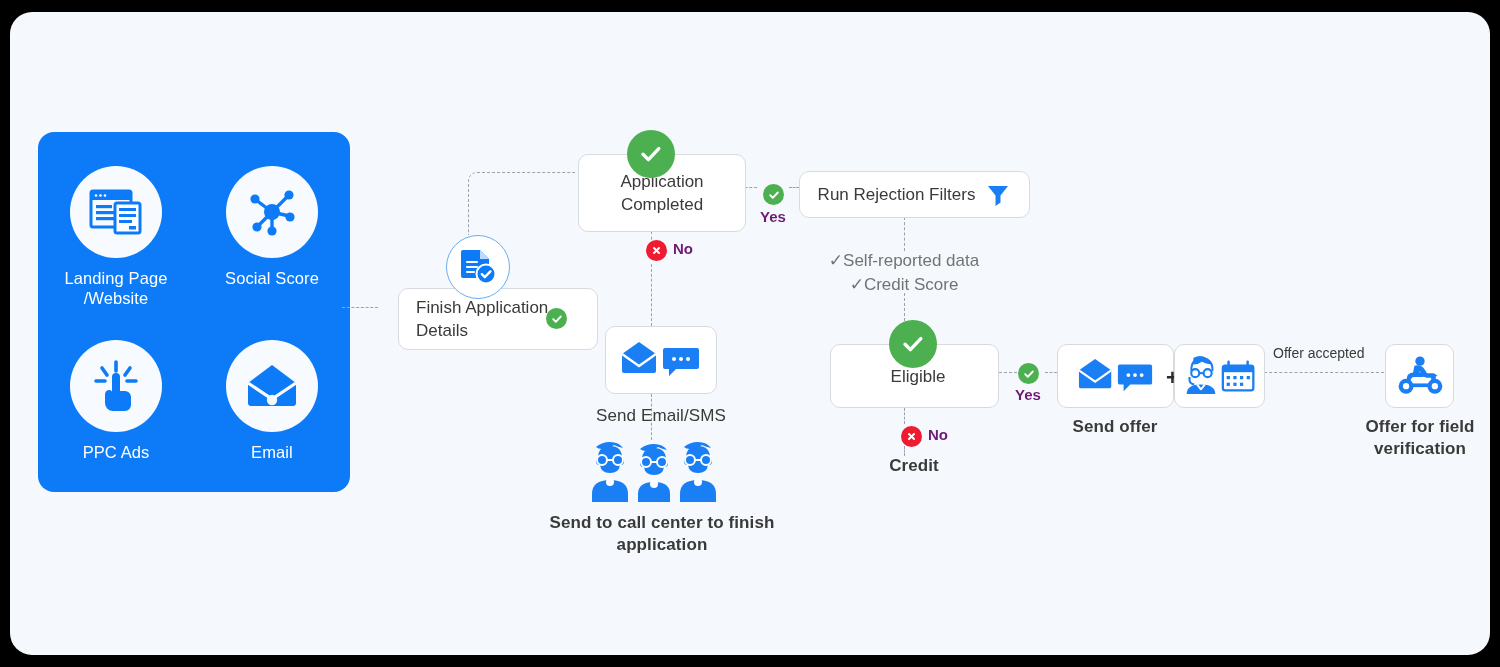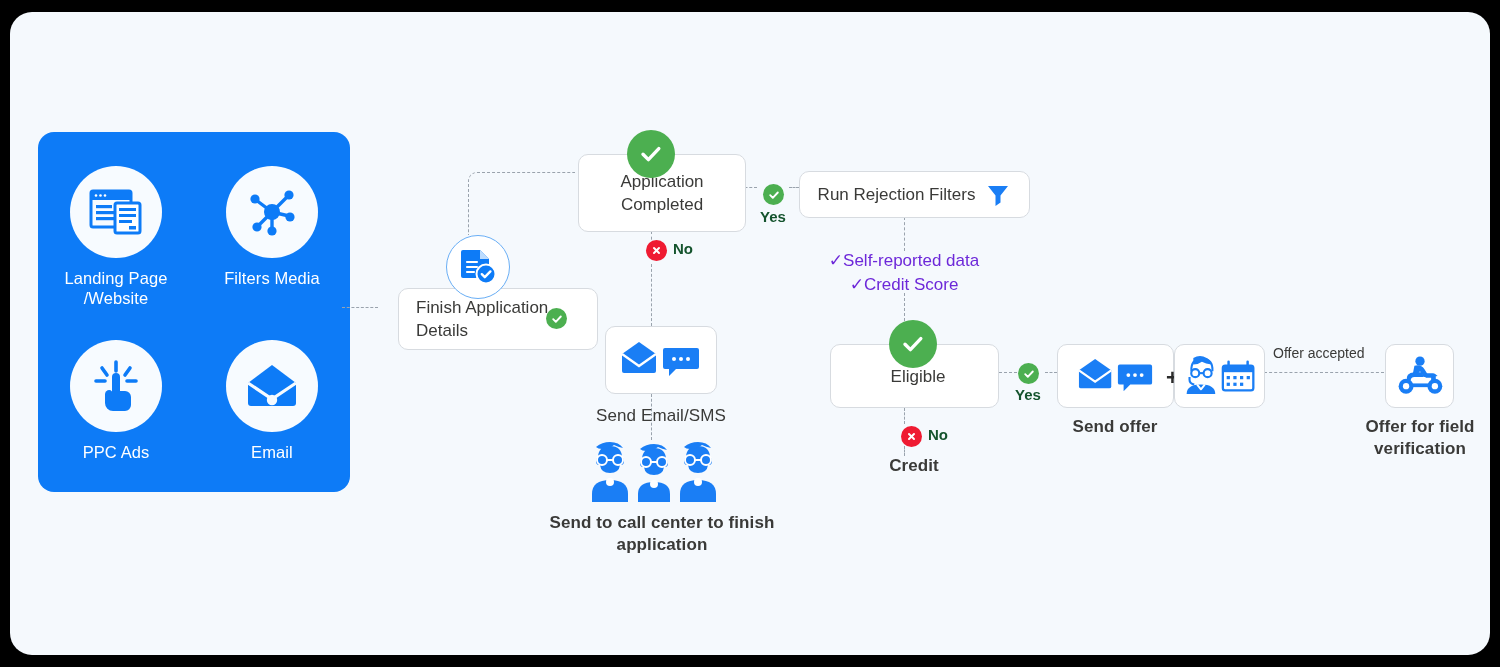--- a/index.html
+++ b/index.html
@@ -36,32 +36,32 @@
        font-size:17px;line-height:22px;font-weight:600;letter-spacing:.1px;}
   .cap.light{font-weight:500;}
 
   
   .badge-lg{position:absolute;width:48px;height:48px;border-radius:50%;
             background:#4caf50;display:flex;align-items:center;justify-content:center;}
   .badge-sm{position:absolute;width:21px;height:21px;border-radius:50%;
             display:flex;align-items:center;justify-content:center;}
   .badge-sm.green{background:#4caf50;}
   .badge-sm.red{background:#ef1b32;}
-  .yn{position:absolute;color:#14532d;font-size:15px;font-weight:600;}
+  .yn{position:absolute;color:#701a75;font-size:15px;font-weight:600;}
 
   
   .dh{position:absolute;height:0;border-top:1.6px dashed #9aa3ad;}
   .dv{position:absolute;width:0;border-left:1.6px dashed #9aa3ad;}
   .corner{position:absolute;border-top:1.6px dashed #9aa3ad;
           border-left:1.6px dashed #9aa3ad;border-top-left-radius:9px;}
 
   .edge-label{position:absolute;color:#3a3a38;font-size:14px;font-weight:500;}
 
   
-  .filter-list{position:absolute;color:#6d28d9;font-size:17px;line-height:24px;
+  .filter-list{position:absolute;color:#737373;font-size:17px;line-height:24px;
                font-weight:500;text-align:center;width:260px;}
 
   
   .doccircle{position:absolute;width:62px;height:62px;border-radius:50%;
              background:#ffffff;border:1.6px solid #69aef5;
              display:flex;align-items:center;justify-content:center;z-index:3;}
 
   .plus{position:absolute;color:#2b2b2b;font-size:22px;font-weight:700;}
   svg{display:block;}
 </style>
@@ -104,21 +104,21 @@
             <line x1="26" y1="26" x2="26" y2="44"></line>
           </g>
           <circle cx="26" cy="26" r="8" fill="#0d7bf7"></circle>
           <circle cx="9" cy="13" r="4.6" fill="#0d7bf7"></circle>
             <circle cx="43" cy="9" r="4.6" fill="#0d7bf7"></circle>
           <circle cx="44" cy="31" r="4.6" fill="#0d7bf7"></circle>
             <circle cx="11" cy="41" r="4.6" fill="#0d7bf7"></circle>
           <circle cx="26" cy="45" r="4.6" fill="#0d7bf7"></circle>
         </svg>
       </div>
-      <div class="ch-label">Filters Media</div>
+      <div class="ch-label">Social Score</div>
     </div>
 
     <div class="channel">
       <div class="ch-circle">
         <svg width="50" height="54" viewBox="0 0 50 54">
           <g stroke="#0d7bf7" stroke-width="3.6" stroke-linecap="round">
             <line x1="25" y1="3" x2="25" y2="12"></line>
             <line x1="11" y1="9" x2="16" y2="16"></line>
               <line x1="39" y1="9" x2="34" y2="16"></line>
             <line x1="5" y1="22" x2="14" y2="22"></line>

